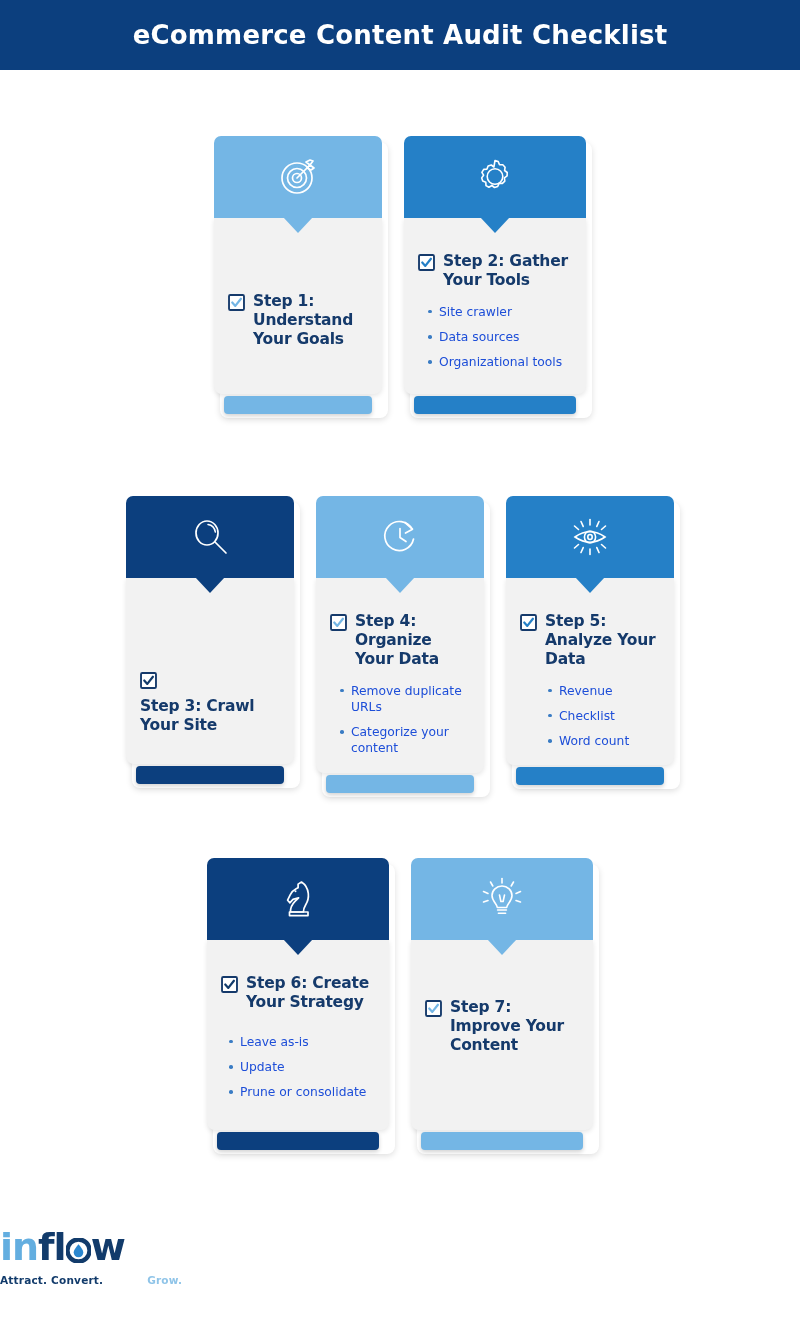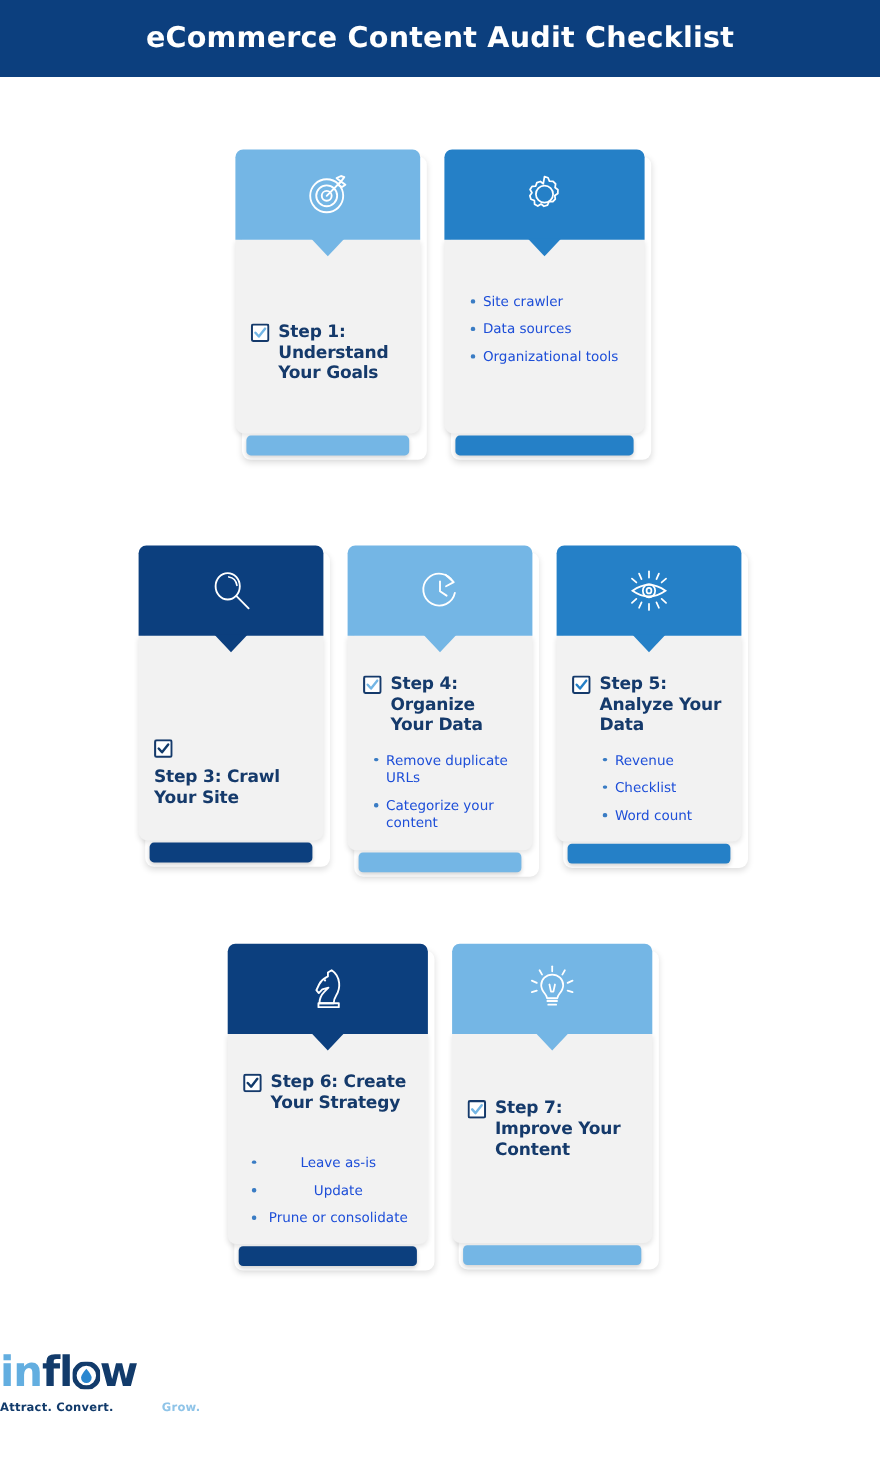--- a/index.html
+++ b/index.html
@@ -235,20 +235,29 @@
     <div class="card-header" style="background:#2580C7;color:#2580C7;">
       <span class="icon-wrap">
         <svg viewBox="0 0 48 48" width="48" height="48" fill="none" stroke="#fff" stroke-width="1.6" stroke-linejoin="round">
           <path d="M24 7.5 l3.2 1.1 1.3 3.1 3.3 .1 2.3 2.4 -0.5 3.3 2.6 2 -0.1 3.4 -2.7 1.9 .4 3.3 -2.4 2.3 -3.3 0 -1.4 3.1 -3.2 1 -2.6-2 -3 1.8 -2.9-1.7 -0.2-3.3 -3.1-1.2 -1-3.2 1.9-2.7 -1.7-2.9 1.8-2.9 3.3-.3 1.1-3.1 3.2-1 2.6 2z"></path>
           <circle cx="24" cy="23.5" r="7.8"></circle>
         </svg>
       </span>
       <span class="notch"></span>
     </div>
     <div class="card-body" style="min-height:176px;">
+      <div class="step-title-row">
+        <span class="checkbox-icon">
+          <svg viewBox="0 0 20 20" width="17" height="17">
+            <rect x="1.2" y="1.2" width="17.6" height="17.6" rx="1.5" fill="#fff" stroke="#153A6B" stroke-width="2.2"></rect>
+            <path d="M5 10 L8.6 14 L15.2 5.6" fill="none" stroke="#2580C7" stroke-width="2.6" stroke-linecap="round" stroke-linejoin="round"></path>
+          </svg>
+        </span>
+        <span class="step-title">Step 2: Gather Your Tools</span>
+      </div>
       <ul class="bullets">
         <li>Site crawler</li>
         <li>Data sources</li>
         <li>Organizational tools</li>
       </ul>
     </div>
     <div class="card-footer-strip" style="background:#2580C7;"></div>
   </div>
 
 </div>
@@ -371,21 +380,21 @@
     <div class="card-body" style="min-height:190px;">
       <div class="step-title-row">
         <span class="checkbox-icon">
           <svg viewBox="0 0 20 20" width="17" height="17">
             <rect x="1.2" y="1.2" width="17.6" height="17.6" rx="1.5" fill="#fff" stroke="#153A6B" stroke-width="2.2"></rect>
             <path d="M5 10 L8.6 14 L15.2 5.6" fill="none" stroke="#123B6B" stroke-width="2.6" stroke-linecap="round" stroke-linejoin="round"></path>
           </svg>
         </span>
         <span class="step-title">Step 6: Create Your Strategy</span>
       </div>
-      <ul class="bullets" style="padding-left:8px;margin-top:37px;text-align:center;">
+      <ul class="bullets" style="padding-left:8px;margin-top:22px;">
         <li>Leave as-is</li>
         <li>Update</li>
         <li>Prune or consolidate</li>
       </ul>
     </div>
     <div class="card-footer-strip" style="background:#0C3F7E;"></div>
   </div>
 
   <div class="card wide">
     <div class="card-shadow-plate"></div>

